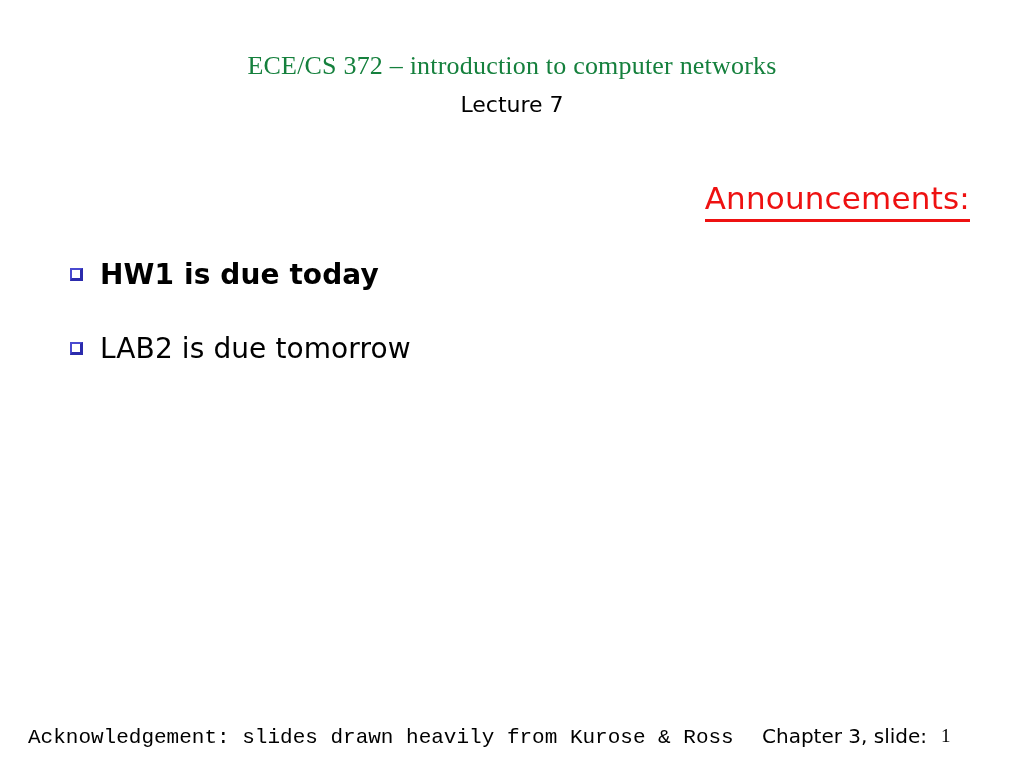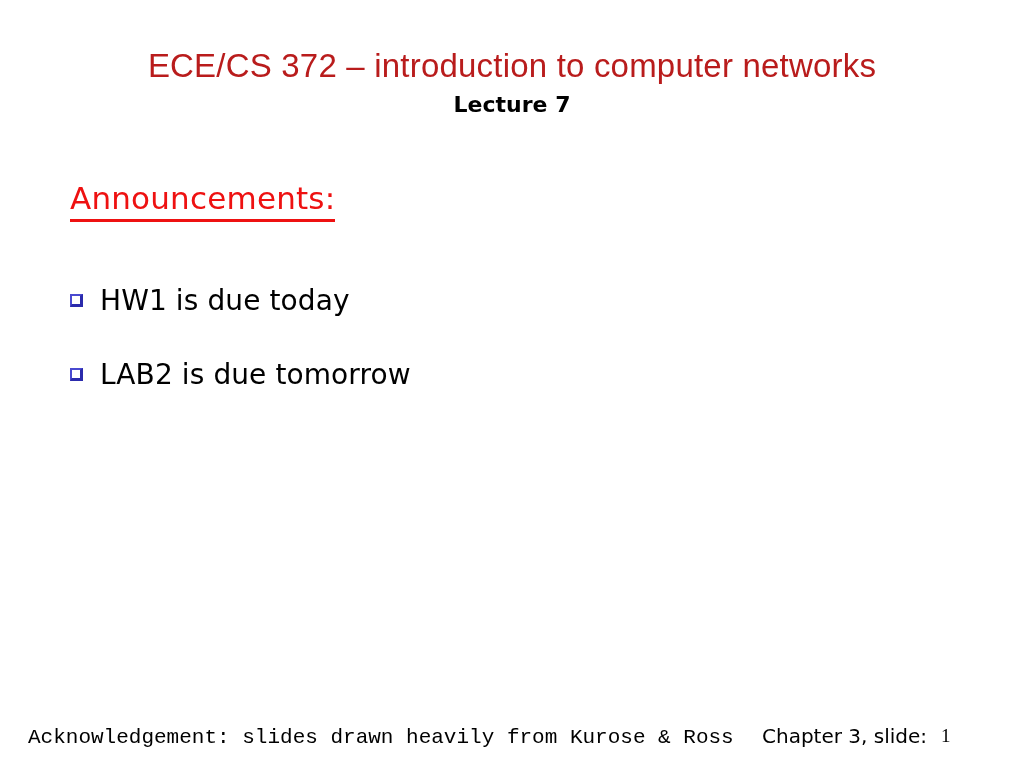--- a/index.html
+++ b/index.html
@@ -25,42 +25,42 @@
 
   
   .title-block {
     position: absolute;
     left: 0;
     top: 46px;
     width: 1024px;
     text-align: center;
   }
   .slide-title {
-    font-family: Liberation Sans, sans-serif;
-    font-size: 33px;
+    font-family: Liberation Serif, serif;
+    font-size: 26px;
     line-height: 40px;
     letter-spacing: 0.2px;
-    color: #b91c1c;
+    color: #15803d;
     white-space: nowrap;
   }
   .slide-subtitle {
     font-family: "DejaVu Sans", sans-serif;
     font-size: 22px;
     line-height: 30px;
     color: #000000;
     margin-top: 4px;
-    font-weight: bold;
   }
 
   
   .body-area {
     position: absolute;
     left: 70px;
     top: 178px;
     width: 900px;
+    text-align: right;
   }
 
   .announcements-heading {
     font-family: "DejaVu Sans", sans-serif;
     font-size: 31px;
     line-height: 40px;
     color: #EE1111;
     display: inline-block;
     border-bottom: 3px solid #EE1111;
     padding-bottom: 1px;
@@ -71,21 +71,21 @@
     margin: 0;
     padding: 0;
     list-style: none;
   }
   .bullet-item {
     display: flex;
     align-items: flex-start;
     margin-top: 0;
     position: relative;
   }
-  .bullet-item.first { margin-top: 62px; }
+  .bullet-item.first { margin-top: 36px; font-weight: bold; }
   .bullet-item.second { margin-top: 40px; }
 
   .bullet-marker {
     flex: 0 0 auto;
     width: 13px;
     height: 13px;
     margin-top: 10px;
     margin-right: 17px;
     box-sizing: border-box;
     background: #ffffff;

